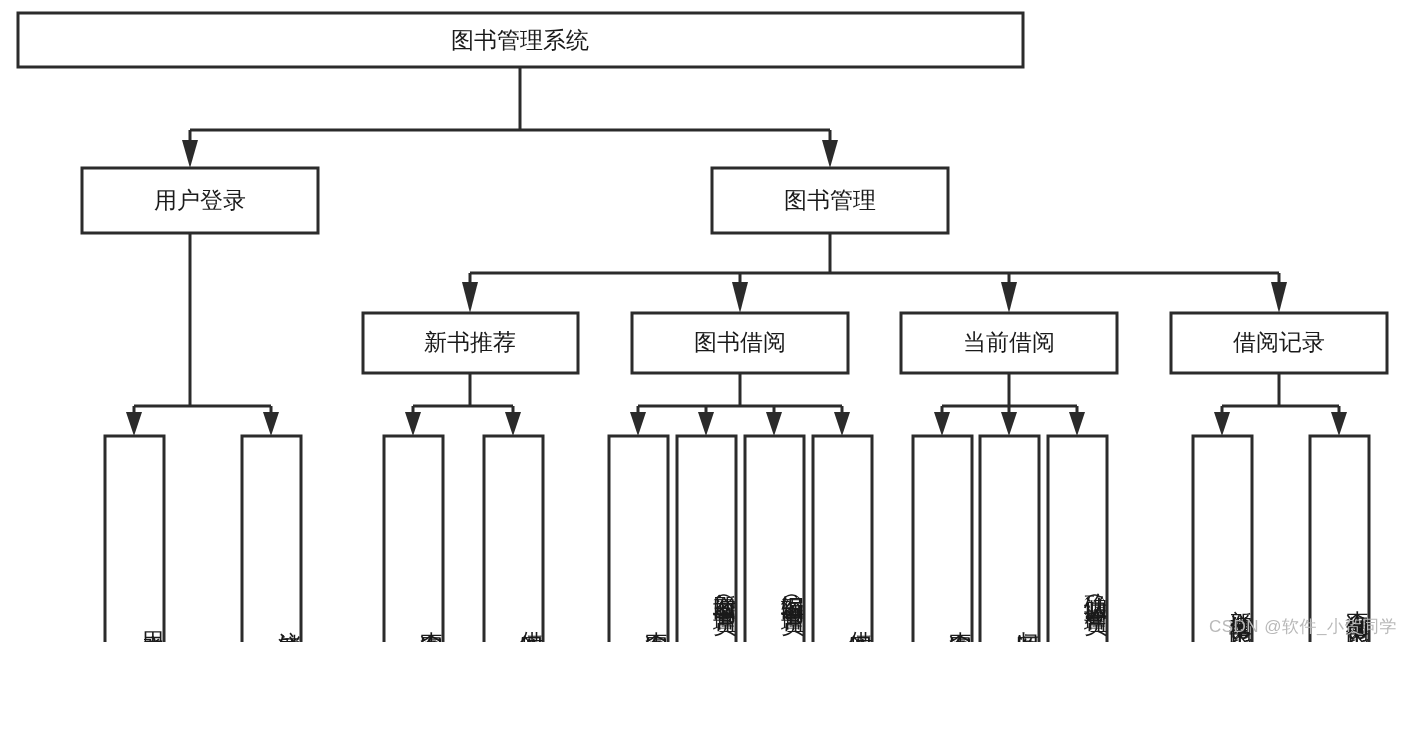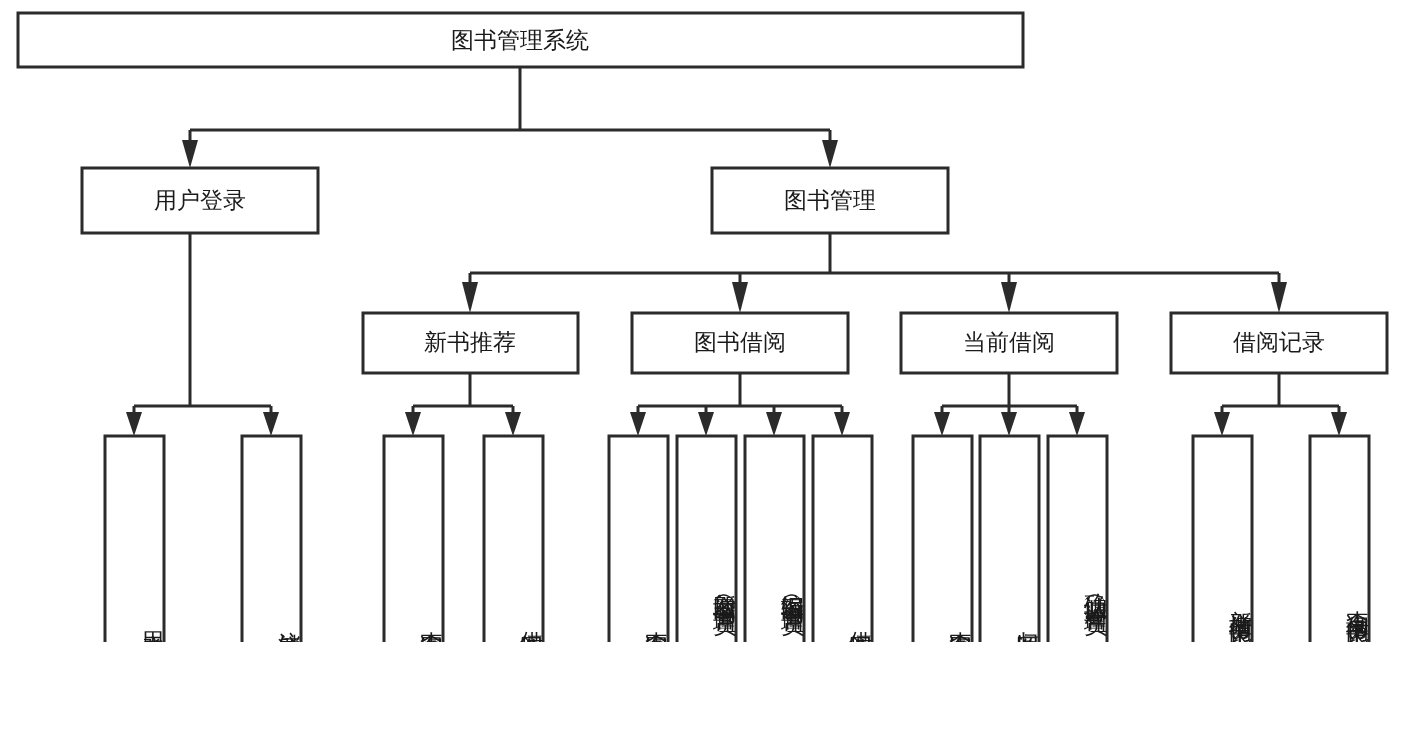--- a/index.html
+++ b/index.html
@@ -199,13 +199,14 @@
   <div class="vlabel" style="left:745px; top:444px; width:59px; height:288px;">编辑图书（管理员）</div>
   <div class="vlabel" style="left:813px; top:506px; width:59px; height:225px;">借阅图书</div>
 
   <div class="vlabel" style="left:913px; top:506px; width:59px; height:225px;">查询图书</div>
   <div class="vlabel" style="left:980px; top:506px; width:59px; height:225px;">归还图书</div>
   <div class="vlabel" style="left:1048px; top:444px; width:59px; height:288px;">确认归还（管理员）</div>
 
   <div class="vlabel" style="left:1193px; top:472px; width:59px; height:258px;">新增借阅记录</div>
   <div class="vlabel" style="left:1310px; top:472px; width:59px; height:258px;">查询借阅记录</div>
 
+  <div class="watermark">CSDN @软件_小贺同学</div>
 </div>
 
 </body></html>

